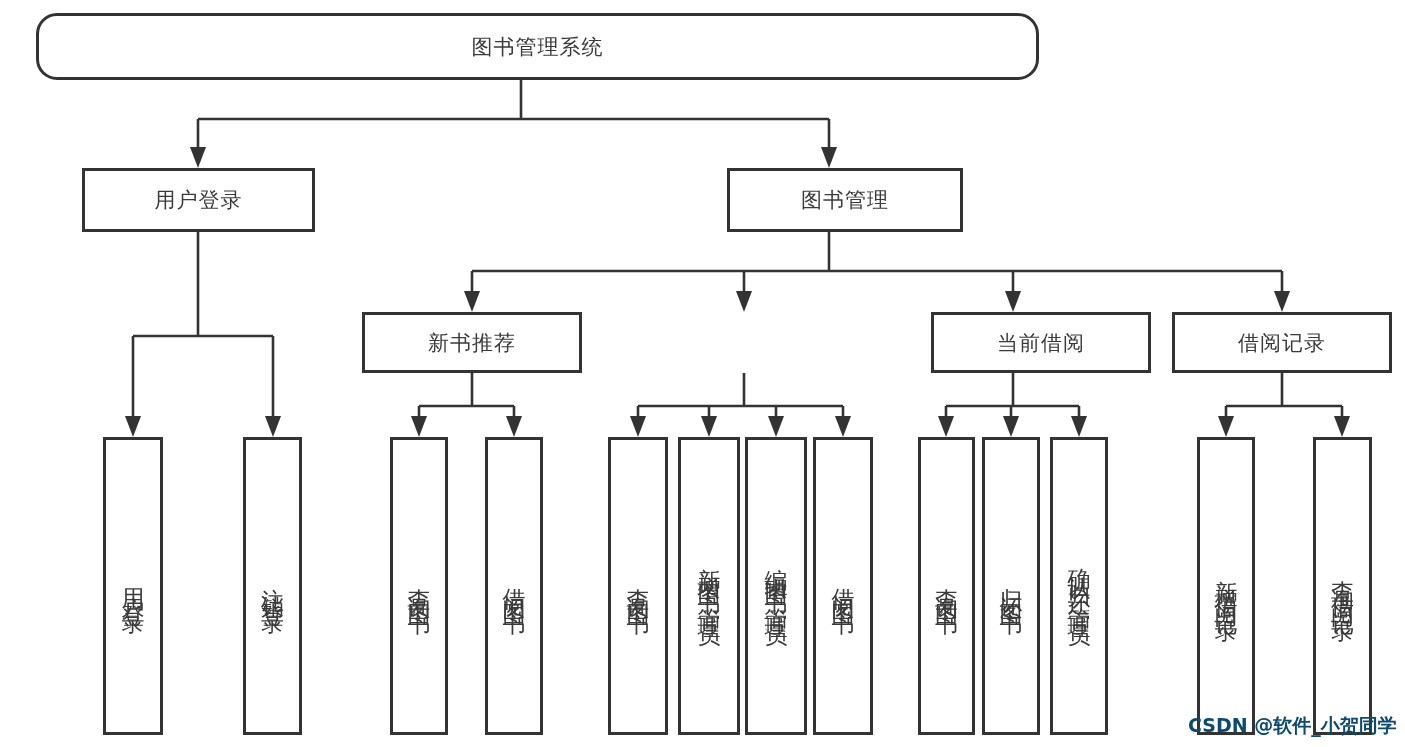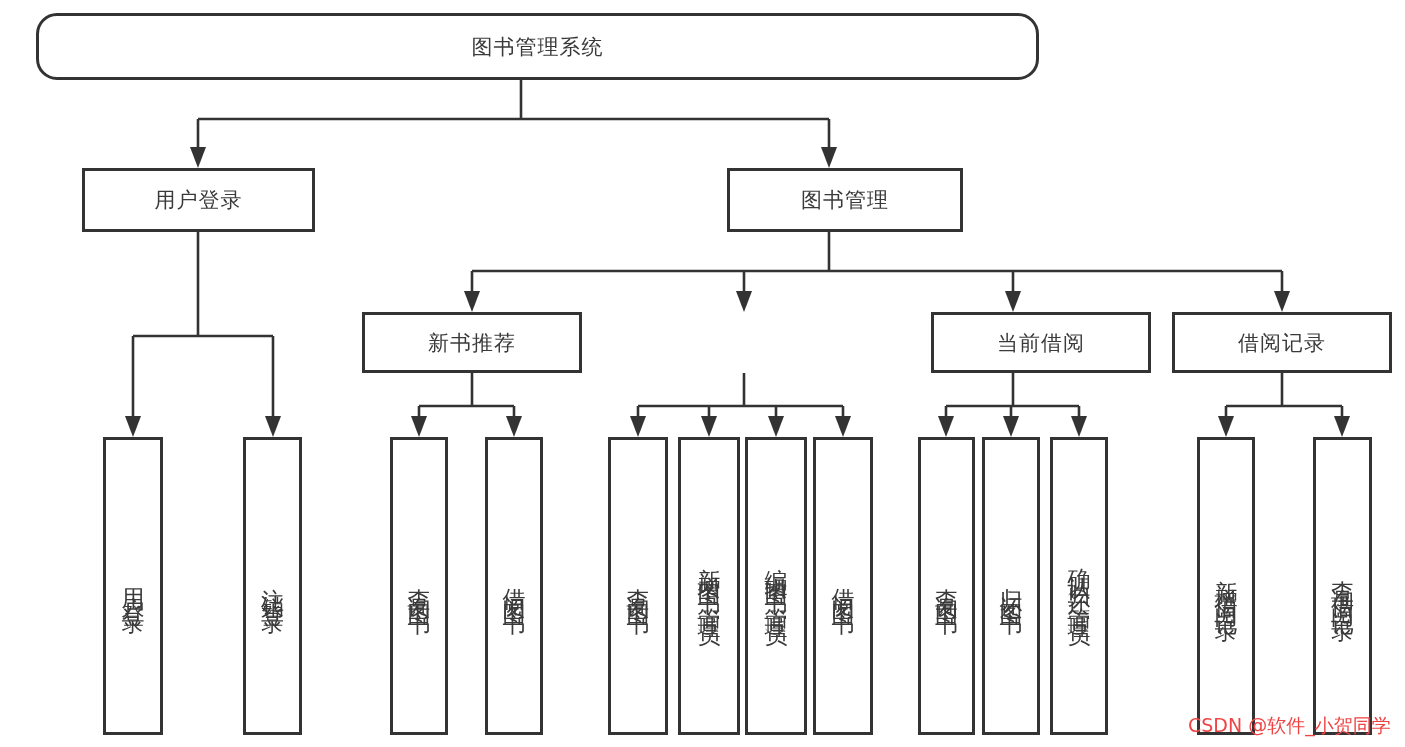--- a/index.html
+++ b/index.html
@@ -45,23 +45,24 @@
     text-orientation: upright;
     letter-spacing: 8px;
     line-height: 1;
     white-space: nowrap;
   }
   .watermark {
     position: absolute;
     left: 1188px;
     top: 713px;
     font-size: 19px;
-    color: #ef4444;
+    color: #0c4a6e;
     white-space: nowrap;
     z-index: 10;
+    font-weight: bold;
   }
 </style>
 </head>
 <body>
 
 <div class="canvas">
 
   <svg class="connectors" width="1405" height="747" viewBox="0 0 1405 747">
 
     <path d="M521 68 V119 M198 119 H829 M198 119 V149 M829 119 V149" stroke="#333333" stroke-width="2.6" fill="none"></path>

